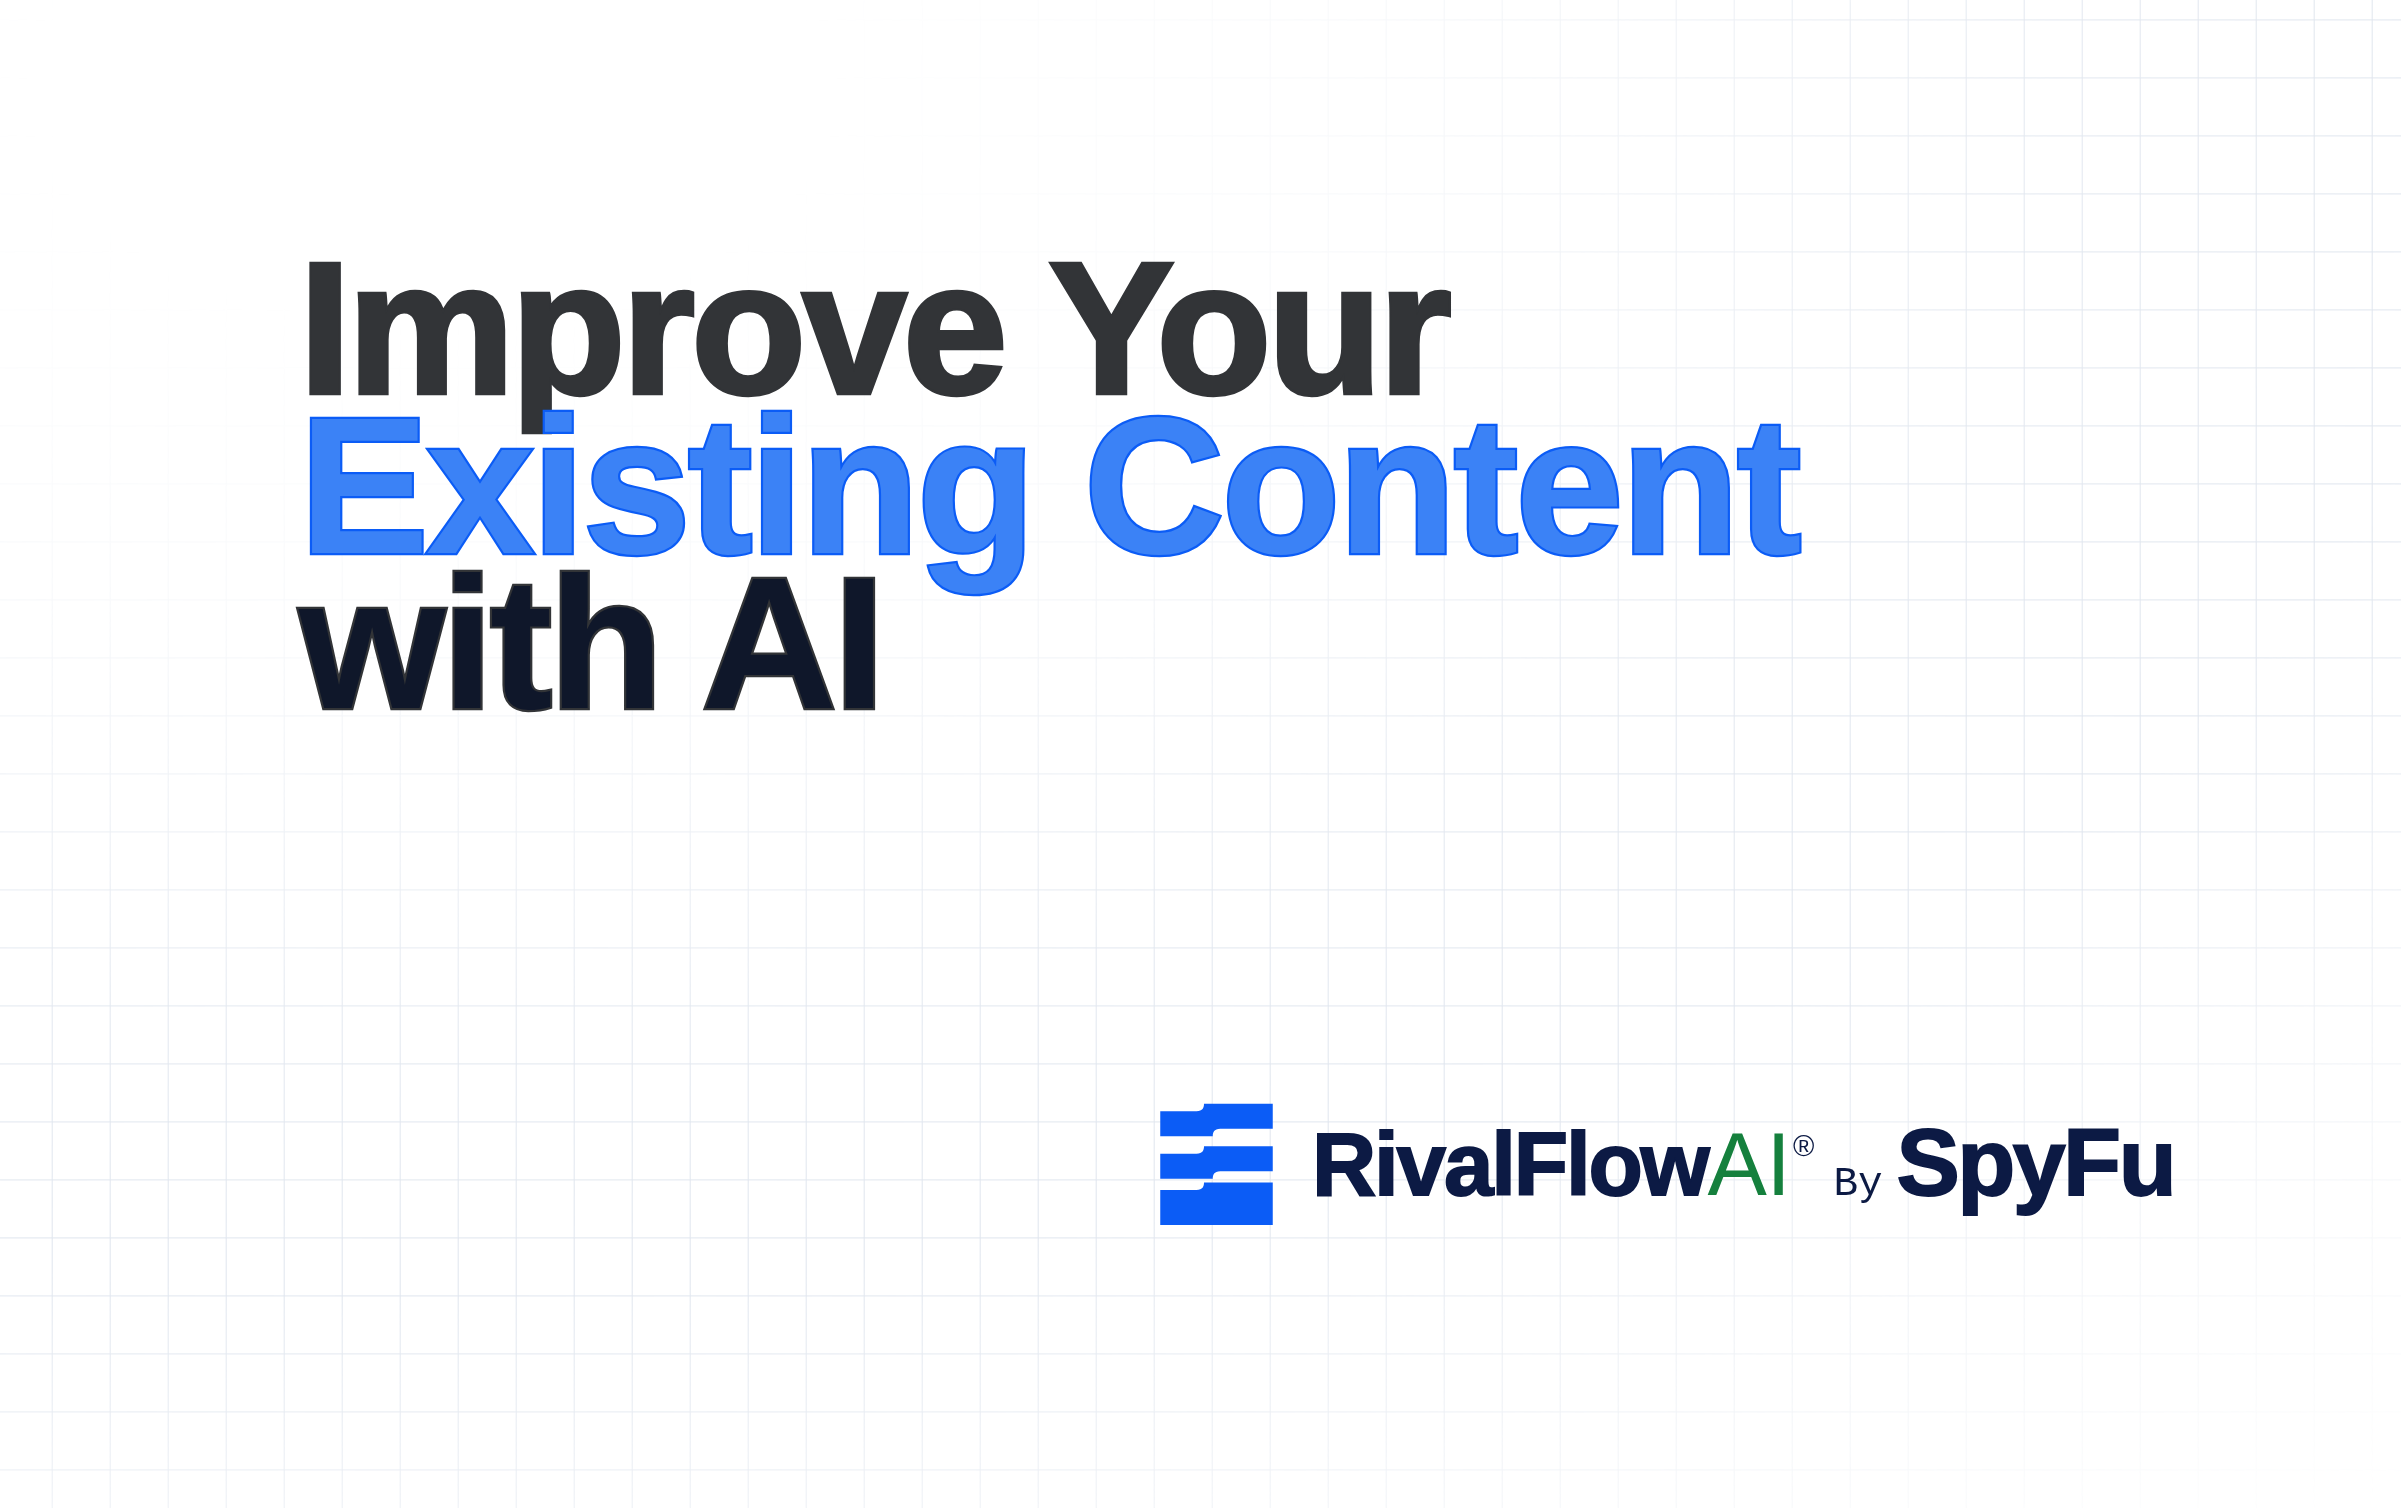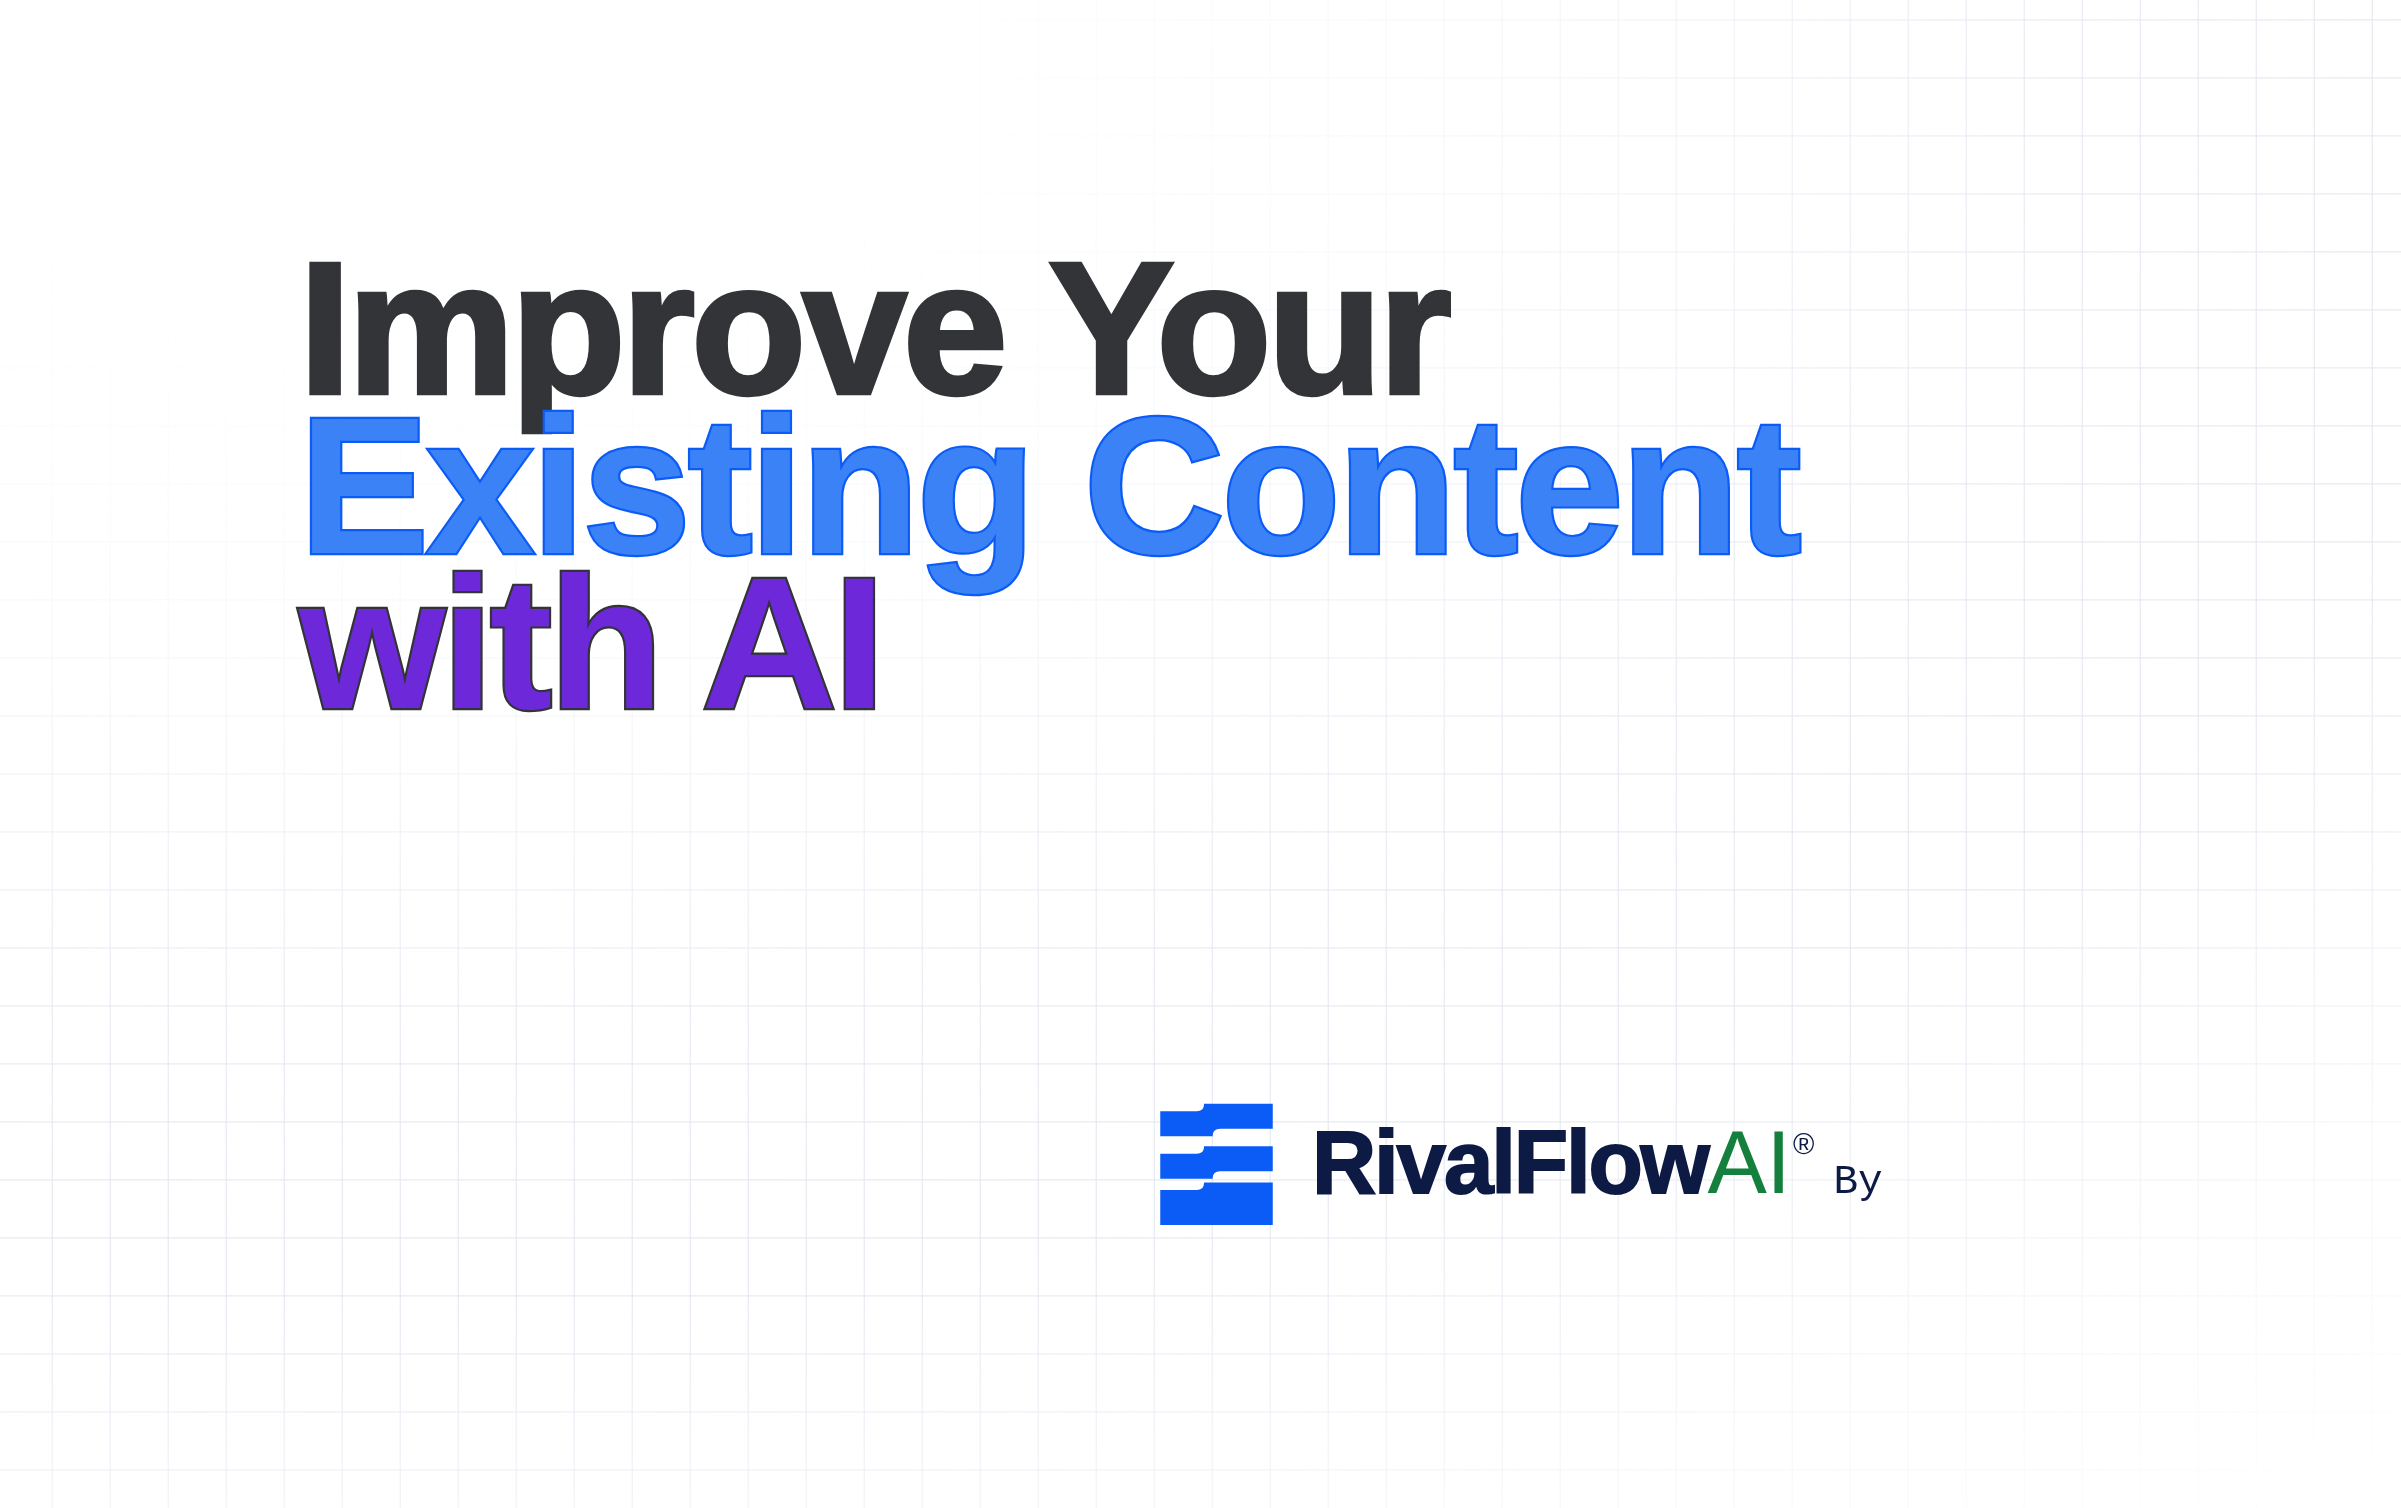--- a/index.html
+++ b/index.html
@@ -57,21 +57,21 @@
   }
   .headline .ln + .ln { margin-top: 37px; }
 
   .ln-1 { color: #323437; -webkit-text-stroke-color: #323437; }
   .ln-2 {
     color: #3b82f6;
     -webkit-text-stroke-color: #0B5CF6;
     font-size: 195px;
     letter-spacing: -3.1px;
   }
-  .ln-3 { color: #6d28d9; -webkit-text-stroke-color: #323437; }
+  .ln-3 { color: #0f172a; -webkit-text-stroke-color: #323437; }
 
   
   .logo-lockup {
     position: absolute;
     left: 1160px;
     top: 1087px;
     display: flex;
     align-items: center;
     gap: 39px;
     height: 150px;
@@ -180,19 +180,20 @@
           M 70 0
           H 180 V 68 H 0 V 12 H 58
           C 68 12 70 6 70 0 Z" transform="translate(0,132)"></path>
       </svg>
 
       <div class="wordmark">
         <span class="wm-rivalflow">RivalFlow</span>
         <span class="wm-ai">AI</span>
         <span class="wm-reg">®</span>
         <span class="wm-by">By</span>
+        <span class="wm-spyfu">SpyFu</span>
       </div>
 
     </div>
   </div>
 
 </div>
 
 
 </body></html>

